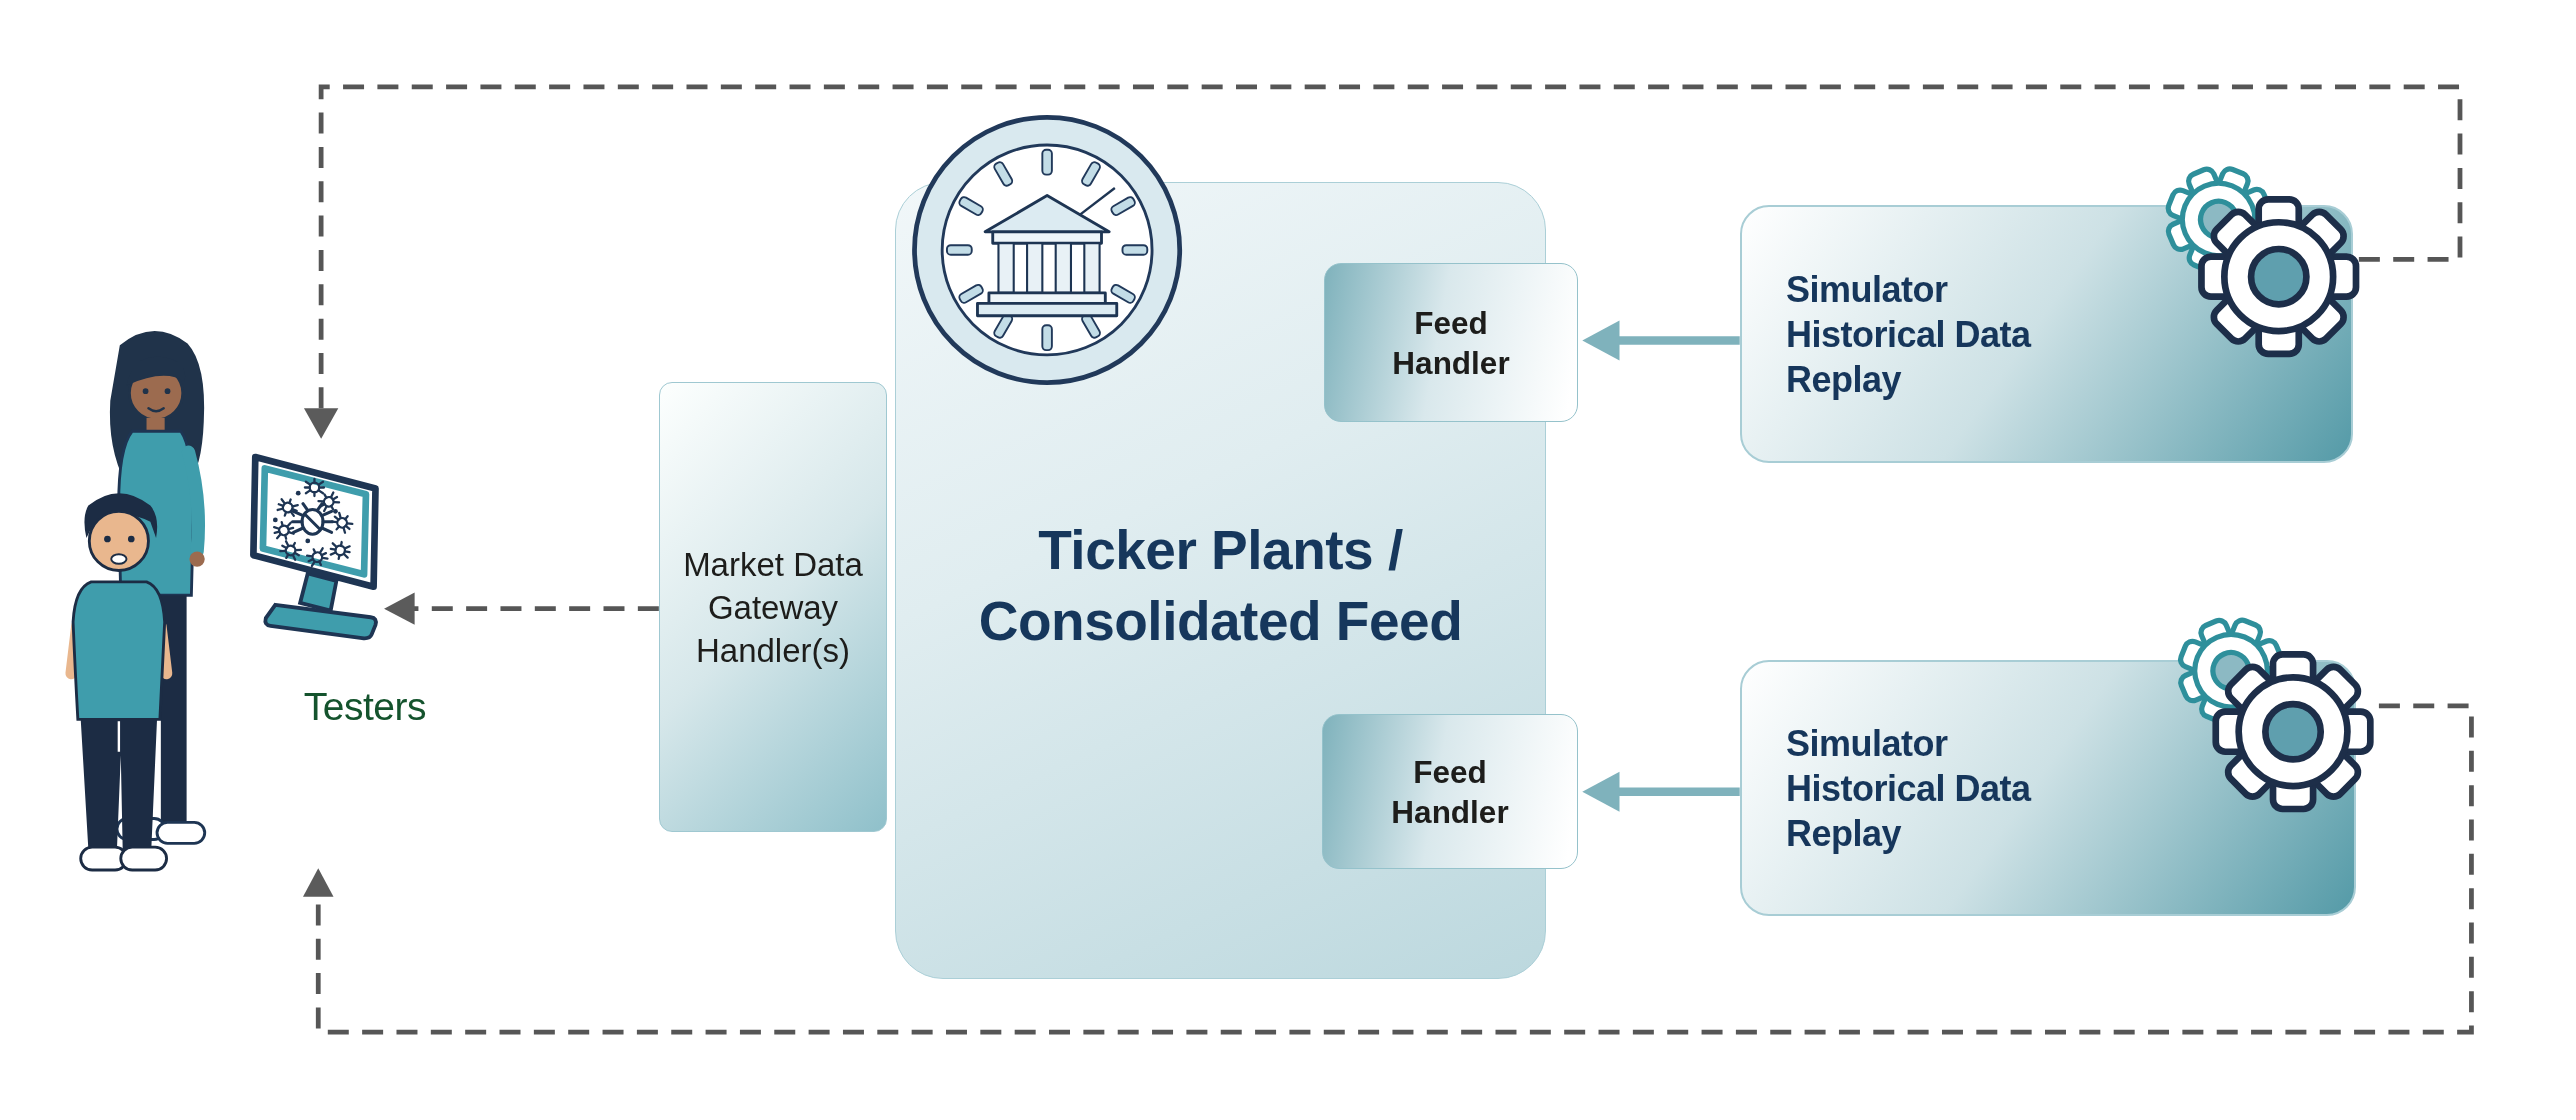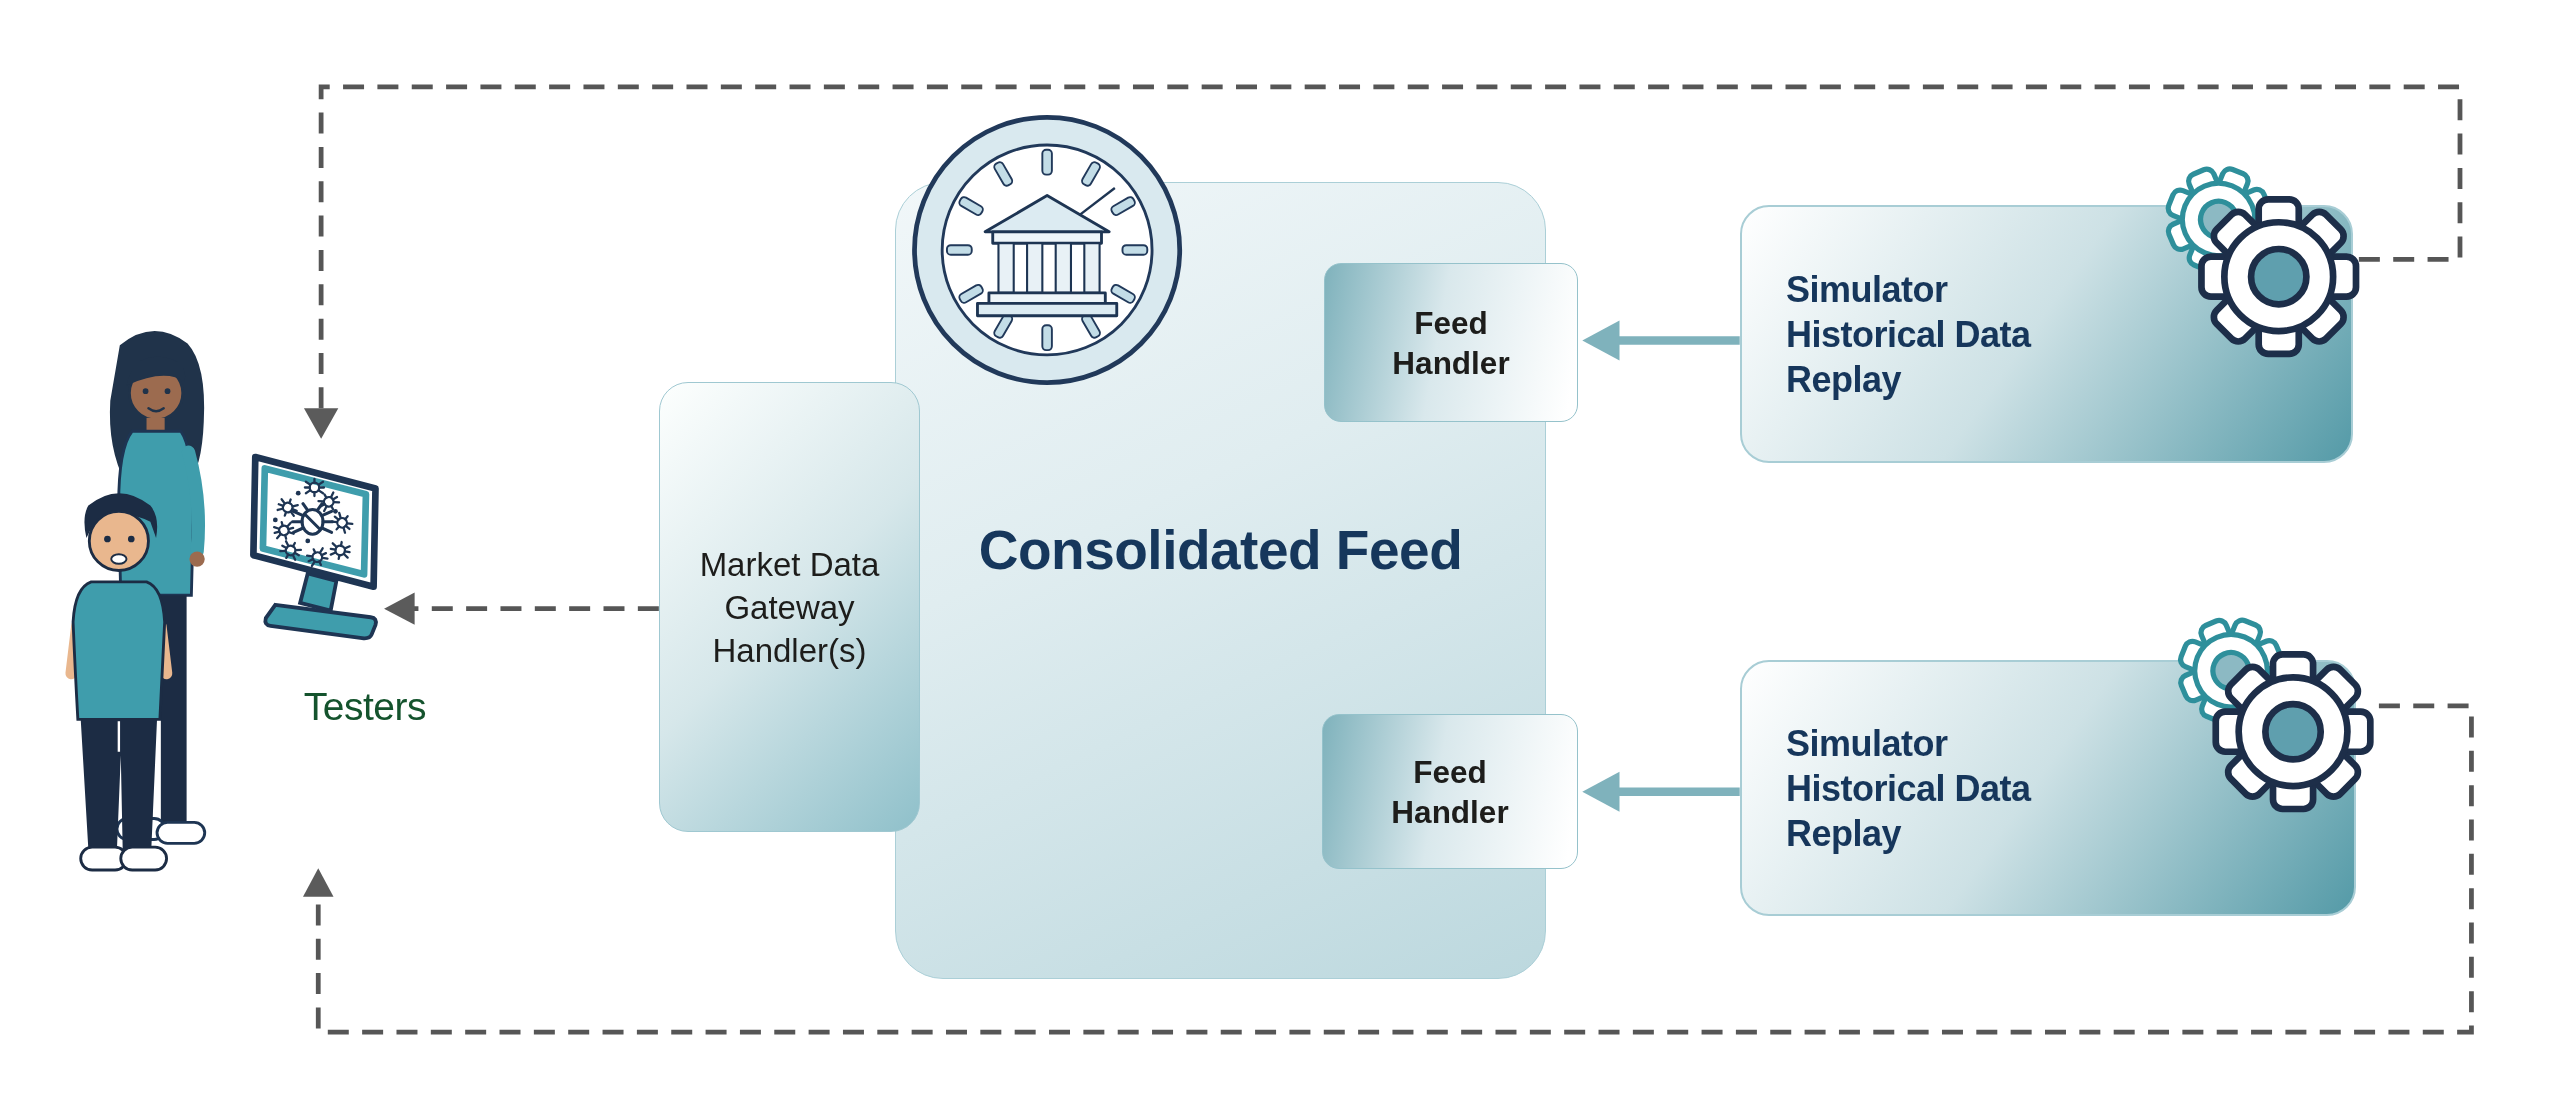--- a/index.html
+++ b/index.html
@@ -11,21 +11,21 @@
   .big-box{
     left:895px;top:182px;width:651px;height:797px;border-radius:48px;
     background:linear-gradient(155deg,#f1f7f9 0%,#e0edf0 40%,#bcd8de 100%);
     border:1.9px solid #abcfd7;z-index:1;
     display:flex;flex-direction:column;align-items:center;padding-top:332px;
   }
   .big-title{font-size:55px;line-height:71px;font-weight:bold;color:#16375c;
     text-align:center;letter-spacing:-0.5px;}
 
   .market-box{
-    left:659px;top:382px;width:261px;height:450px;border-radius:29px;
+    left:659px;top:382px;width:228px;height:450px;border-radius:13px;
     background:linear-gradient(135deg,#fdfffe 0%,#d6e7ea 50%,#8fc0ca 100%);
     border:1.9px solid #9fc8d1;z-index:3;
     display:flex;align-items:center;justify-content:center;
   }
   .market-text{font-size:33px;line-height:43px;color:#1d1d1b;text-align:center;}
 
   .fh-box{
     border-radius:17px;
     background:linear-gradient(100deg,#7fb2bc 0%,#d9e8ec 45%,#ffffff 96%);
     border:1.9px solid #95c2cb;z-index:2;
@@ -52,20 +52,21 @@
 
   .overlay{position:absolute;left:0;top:0;width:2576px;height:1120px;z-index:10;pointer-events:none;}
 </style>
 </head>
 <body>
 
 <div class="canvas">
 
   <div class="box big-box">
     <div class="big-title">
+      <div>Ticker Plants /</div>
       <div>Consolidated Feed</div>
     </div>
   </div>
 
   <div class="box market-box">
     <div class="market-text">
       <div>Market Data</div>
       <div>Gateway</div>
       <div>Handler(s)</div>
     </div>

